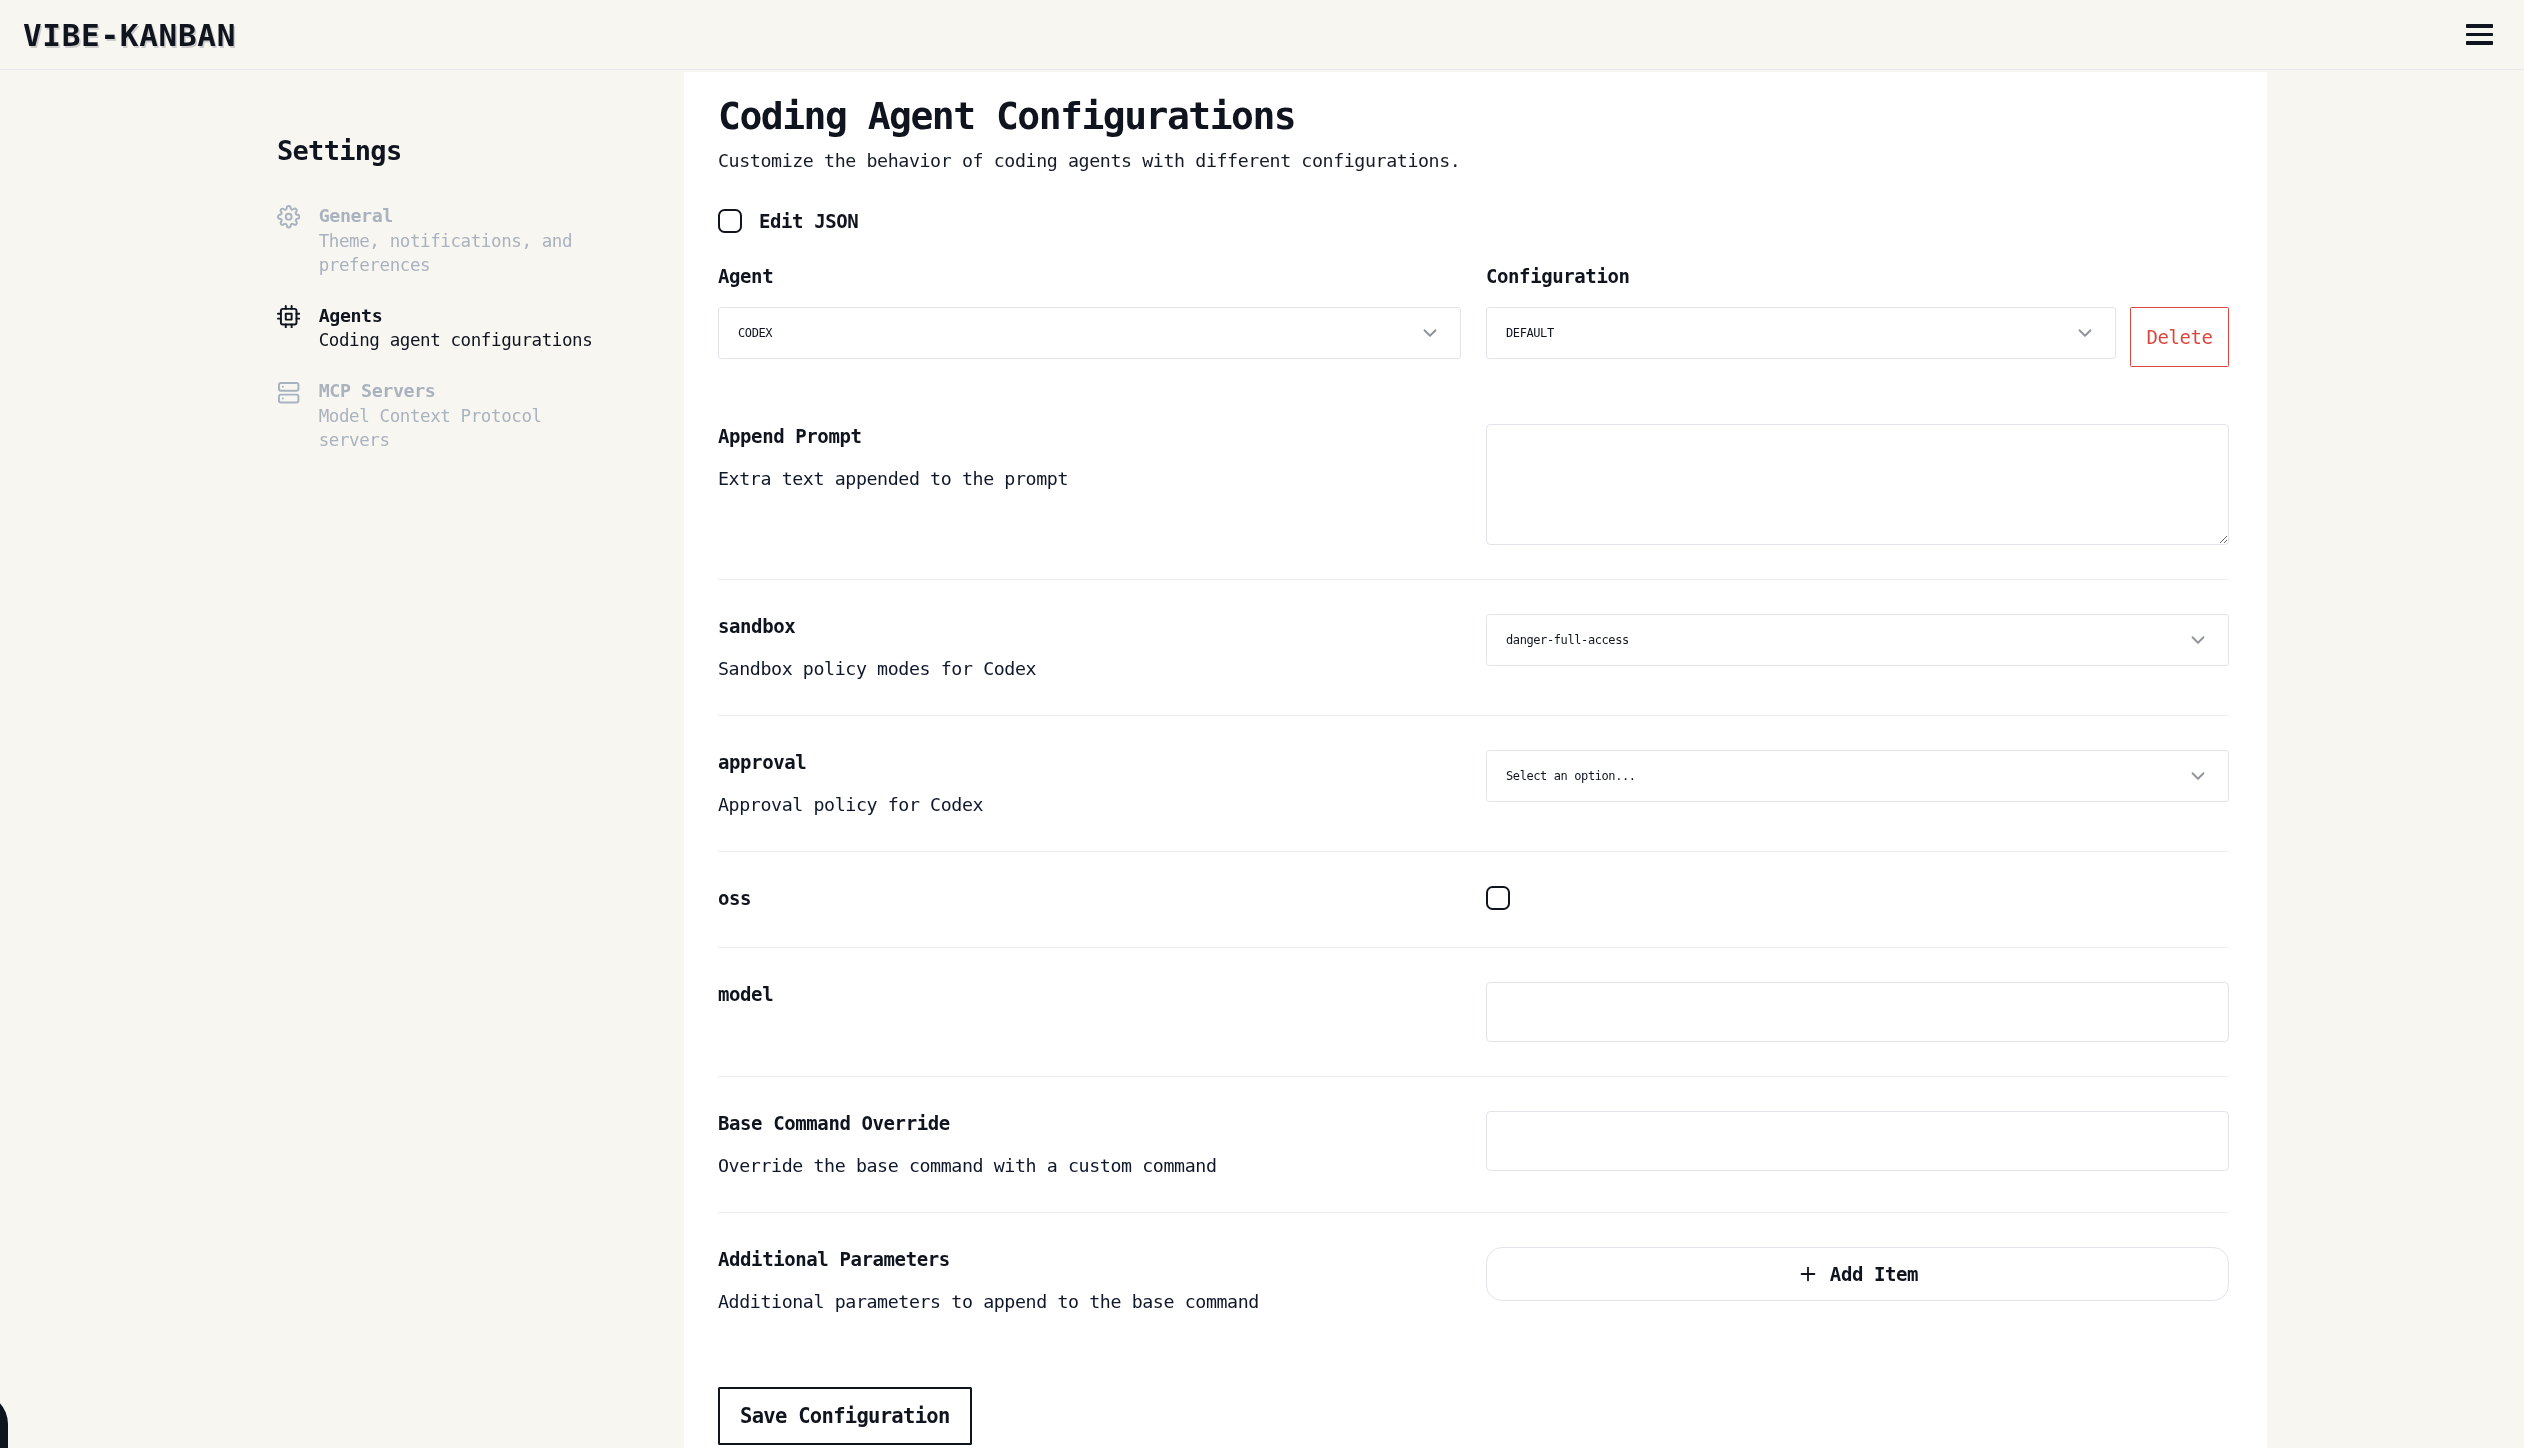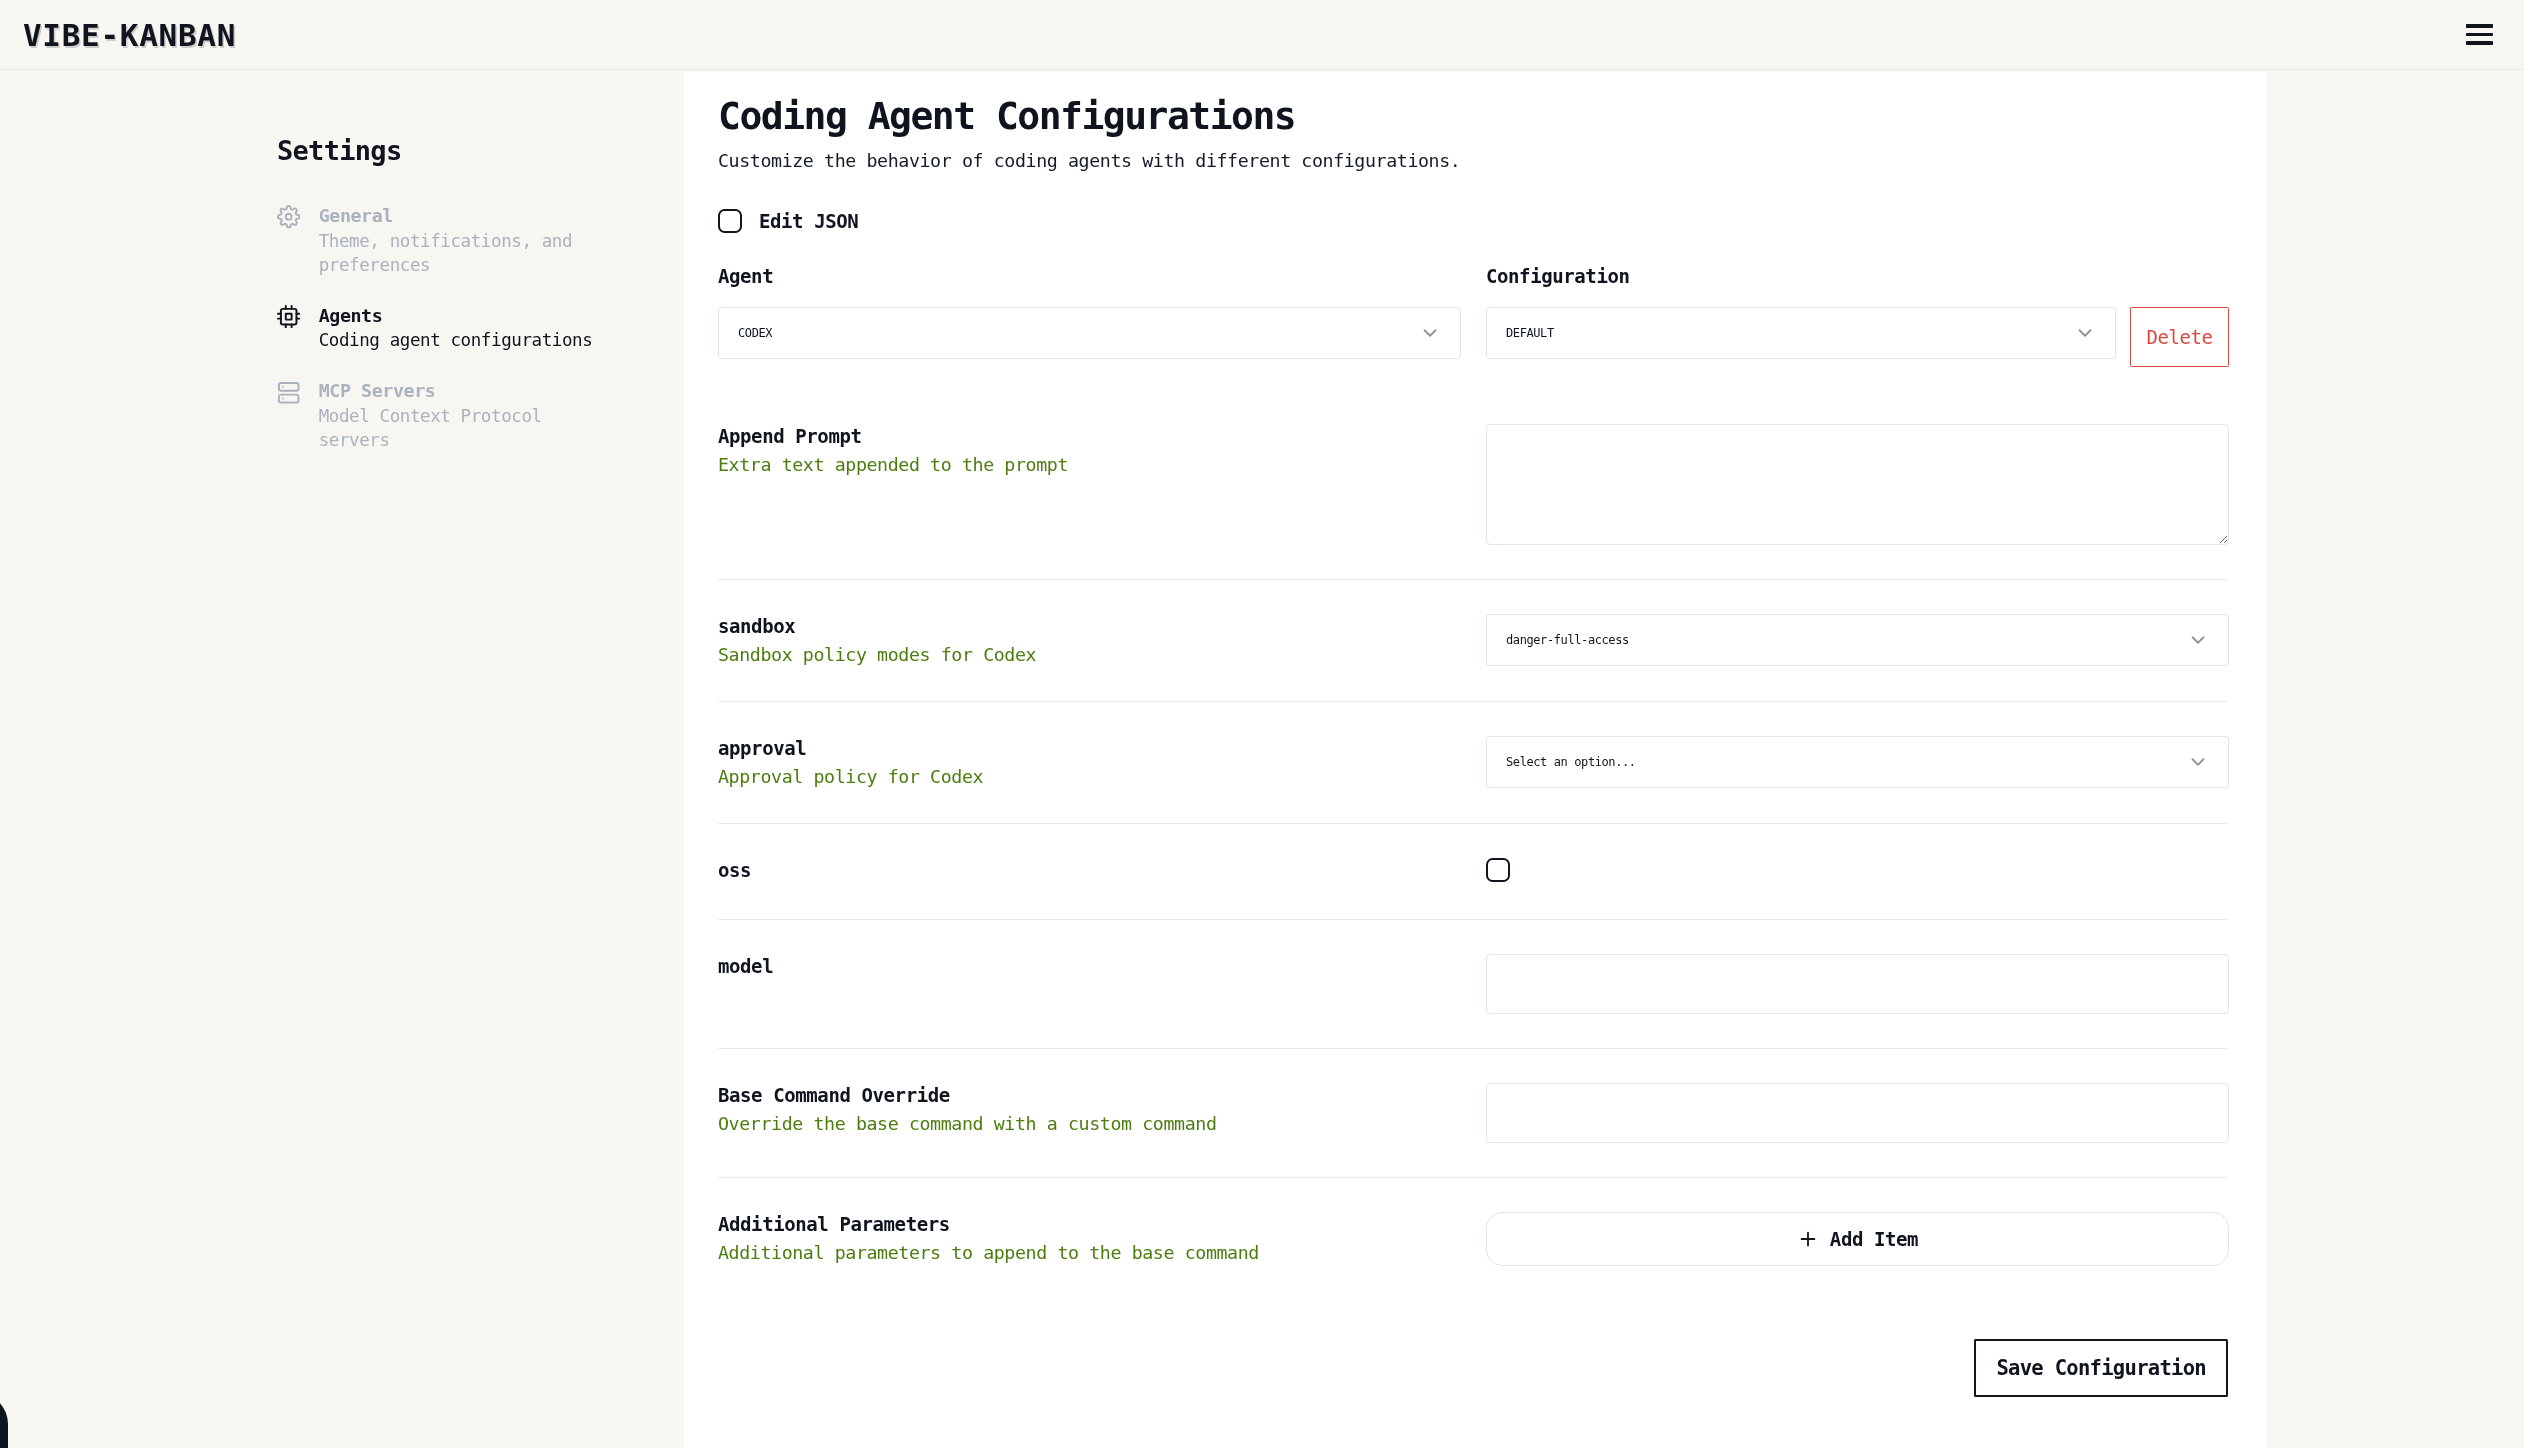--- a/index.html
+++ b/index.html
@@ -78,42 +78,42 @@
     width:99px; height:60px; background:#fff;
     border:1.5px solid #d9483e; border-radius:1.5px;
     color:#d9483e; font-size:19px; font-weight:500;
     font-family:inherit; letter-spacing:-0.4px; cursor:pointer;
   }
 
   .sections { margin-top:23.4px; }
   .section { padding:34px 0; border-bottom:1.5px solid #e9ebef; align-items:start; }
   .section.last { border-bottom:none; }
   .s-label { font-size:19px; font-weight:700; line-height:25px; }
-  .s-desc  { font-size:18.3px; line-height:24px; margin-top:4px; color:#4d7c0f; }
+  .s-desc  { font-size:18.3px; line-height:24px; margin-top:18px; color:#0f172a; }
 
   .ta {
     width:100%; height:121px; border:1.5px solid #e1e4e9; border-radius:4.4px;
     background:#fff; resize:both; font-family:inherit; font-size:19px;
     padding:13px 16px; color:#0f141f; outline:none; display:block;
   }
   .txt {
     width:100%; height:60px; border:1.5px solid #e1e4e9; border-radius:4.4px;
     background:#fff; font-family:inherit; font-size:19px; padding:0 19px;
     color:#0f141f; outline:none; display:block;
   }
   .add-btn {
     width:100%; height:54px; background:#fff; border:1.5px solid #e1e4e9;
     border-radius:16px; display:flex; align-items:center; justify-content:center;
     gap:11px; font-size:19px; font-weight:600; font-family:inherit;
     letter-spacing:-0.4px; color:#0f141f; cursor:pointer;
   }
   .add-btn .plus { width:22px; height:22px; }
   .add-btn .plus svg { width:22px; height:22px; display:block; }
 
-  .save-row { display:flex; justify-content:flex-end; margin-top:39px; }
+  .save-row { display:flex; justify-content:flex-start; margin-top:39px; }
   .save-btn {
     height:58px; background:#fff; border:2.9px solid #0f141f; border-radius:1.5px;
     font-family:inherit; font-size:20.5px; font-weight:600; letter-spacing:-0.7px;
     color:#0f141f; padding:0 20px; cursor:pointer;
   }
 
   
   .offscreen-corner {
     position:absolute; left:-37px; top:1393px; width:45px; height:88px;
     background:#0f141f; border-radius:0 31px 0 0;

